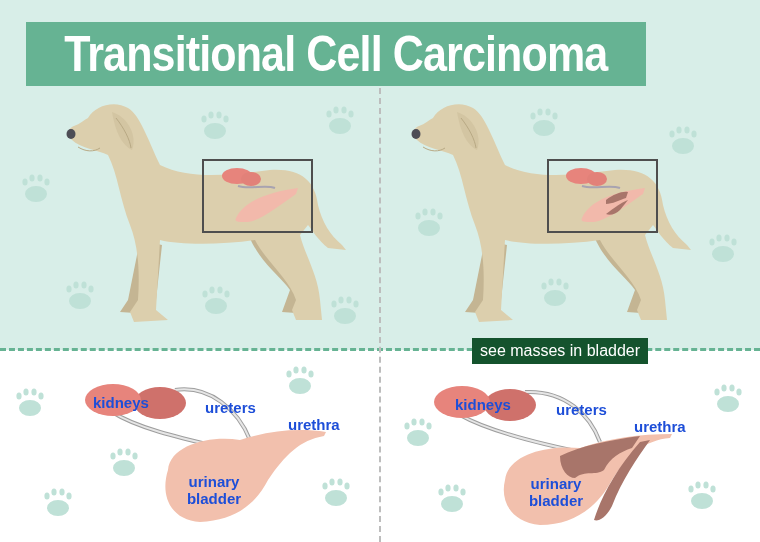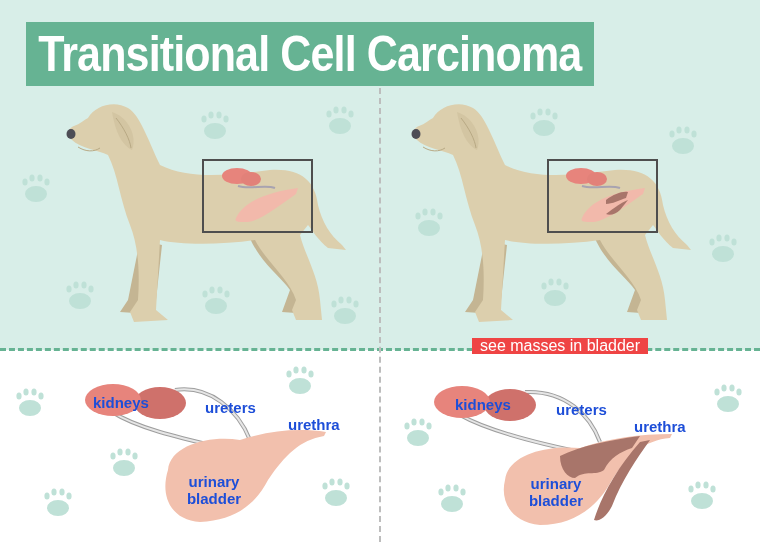--- a/index.html
+++ b/index.html
@@ -6,41 +6,41 @@
     body {
       width: 760px; height: 542px; overflow: hidden; position: relative;
       background: #ffffff;
       font-family: "Liberation Sans", sans-serif;
     }
     .top-band {
       position: absolute; left: 0; top: 0; width: 760px; height: 350px;
       background: #d8eee8;
     }
     .title-bar {
-      position: absolute; left: 26px; top: 22px; width: 568px; height: 64px;
+      position: absolute; left: 26px; top: 22px; width: 620px; height: 64px;
       background: #66b393;
       display: flex; align-items: center; justify-content: center;
     }
     .title-text {
       color: #ffffff; font-weight: bold; font-size: 50px;
       letter-spacing: -1px; transform: scaleX(0.86); white-space: nowrap;
       font-family: "Liberation Sans", sans-serif;
     }
     .h-divider {
       position: absolute; left: 0; top: 348px; width: 760px; height: 0;
       border-top: 3px dashed #66b393;
     }
     .v-divider {
       position: absolute; left: 379px; top: 88px; width: 0; height: 454px;
       border-left: 2px dashed #bdbdbd;
     }
     svg.scene { position: absolute; left: 0; top: 0; }
     .callout {
-      position: absolute; left: 472px; top: 338px; height: 16px; padding: 0 8px;
-      background: #ef4444; color: #ffffff; font-size: 16px;
+      position: absolute; left: 472px; top: 338px; height: 26px; padding: 0 8px;
+      background: #14532d; color: #ffffff; font-size: 16px;
       display: flex; align-items: center;
     }
     .label {
       position: absolute; color: #1d4ed8; font-weight: bold; font-size: 15px;
       line-height: 17px; text-align: center;
     }
   </style>
 </head>
 <body>
 

